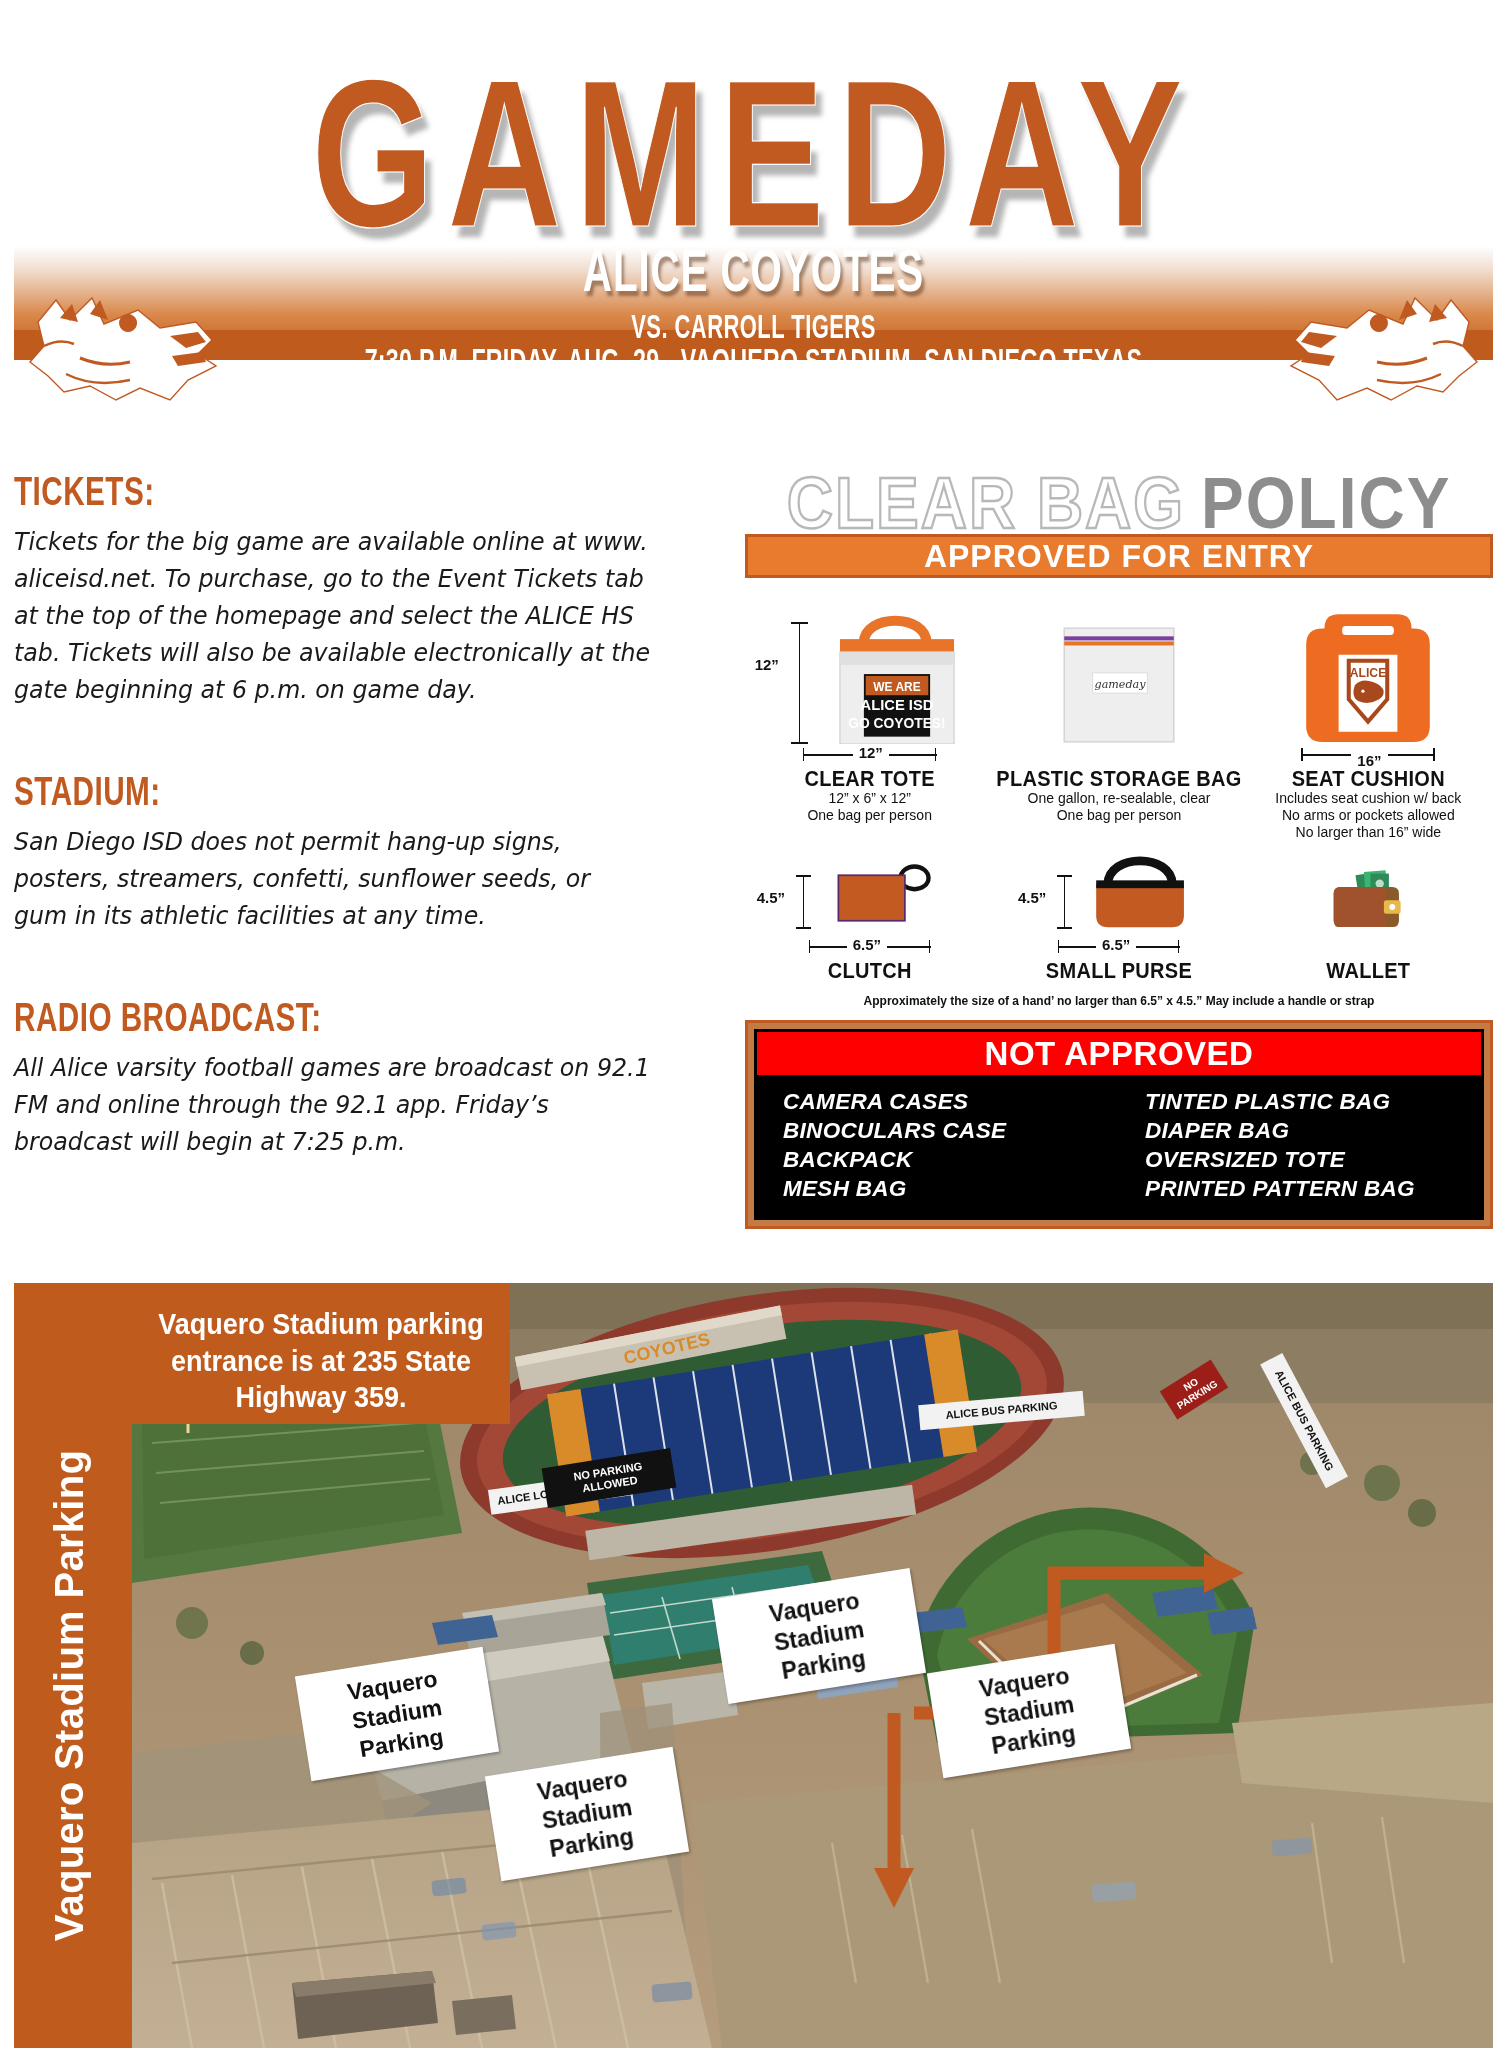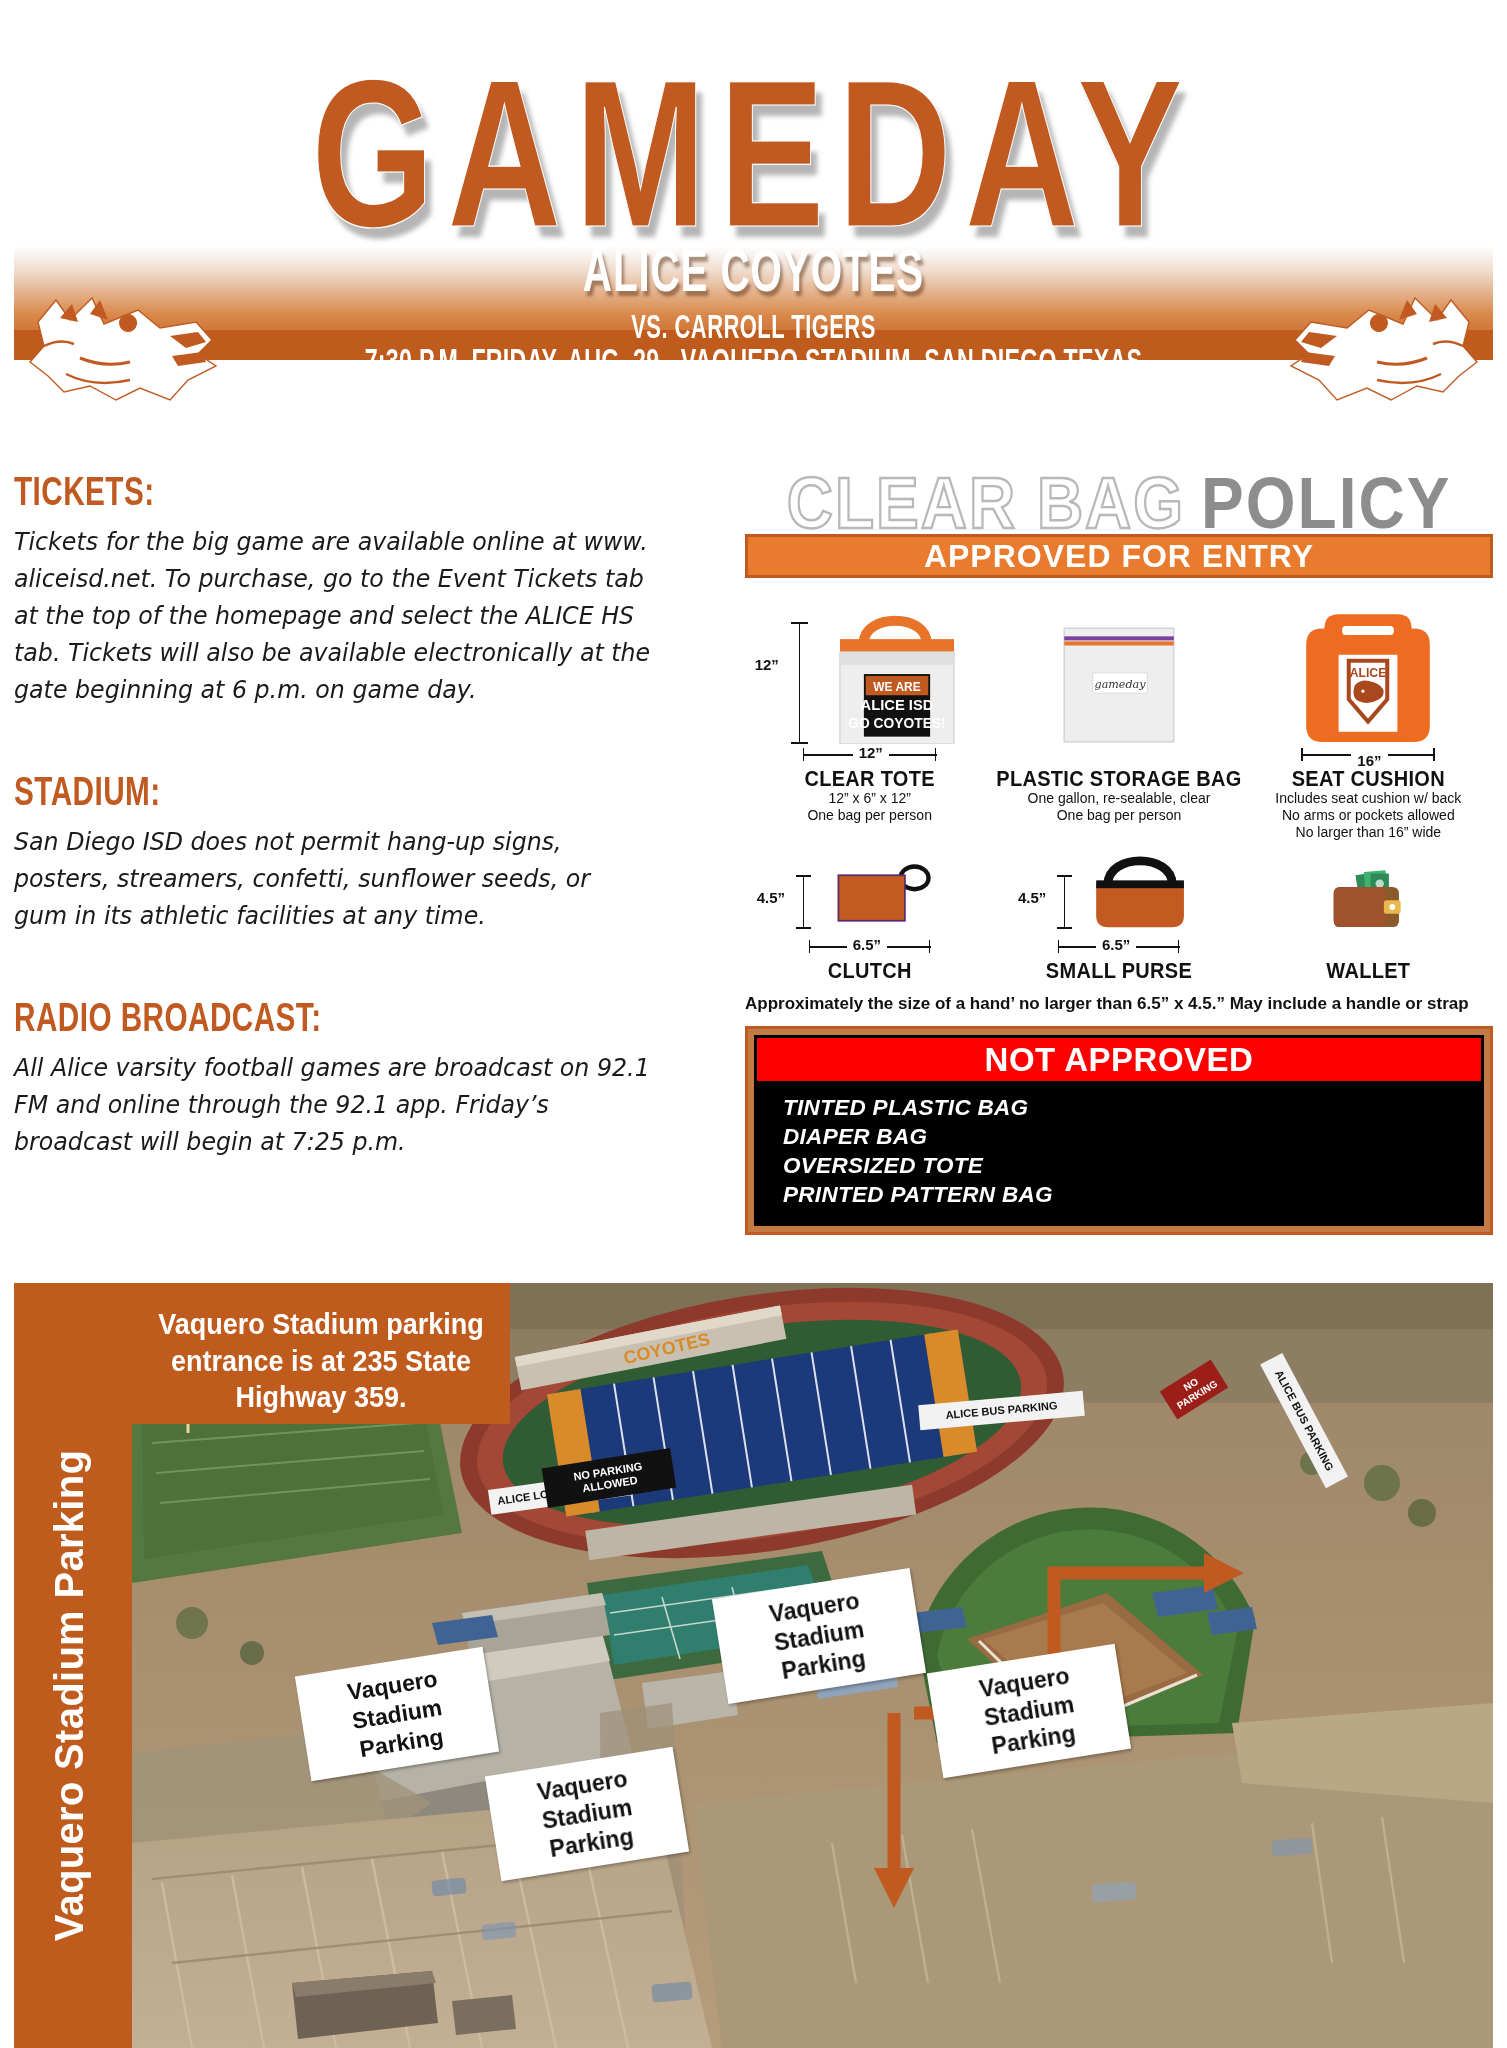--- a/index.html
+++ b/index.html
@@ -92,21 +92,21 @@
   .bag-art.small { height:85px; }
   .bag-name { font-size:20px; font-weight:bold; letter-spacing:0.3px; margin-top:3px;
               transform:scaleY(1.1); color:#111; }
   .bag-sub { font-size:14px; line-height:1.22; text-align:center; color:#111; }
 
   .dim-label { position:absolute; font-size:15px; font-weight:bold; color:#111; }
   .dim-hline { position:absolute; height:1.5px; background:#111; }
   .dim-vline { position:absolute; width:1.5px; background:#111; }
   .dim-cap { position:absolute; background:#111; }
 
-  .footnote { text-align:left; font-size:17px; font-weight:bold;
+  .footnote { text-align:center; font-size:12px; font-weight:bold;
               color:#111; margin-top:12px; }
 
   
   .na-wrap { margin-top:12px; background:#C47A45; border:3px solid #C05A21; padding:6px; }
   .na-inner { border:3px solid #000; }
   .na-bar { background:#FF0000; height:46px; display:flex; align-items:center;
             justify-content:center; border-bottom:3px solid #000; }
   .na-bar span { color:#fff; font-size:33px; font-weight:bold; letter-spacing:0.5px; }
   .na-body { background:#000; padding:10px 0 14px 0; display:flex; }
   .na-col { flex:1; padding-left:26px; }
@@ -386,20 +386,26 @@
 
   <div class="footnote">Approximately the size of a hand’ no larger than 6.5” x 4.5.” May include a handle or strap</div>
 
   <div class="na-wrap">
     <div class="na-inner">
       <div class="na-bar">
         <span>NOT APPROVED</span>
       </div>
       <div class="na-body">
         <div class="na-col">
+          <div class="na-item">CAMERA CASES</div>
+          <div class="na-item">BINOCULARS CASE</div>
+          <div class="na-item">BACKPACK</div>
+          <div class="na-item">MESH BAG</div>
+        </div>
+        <div class="na-col">
           <div class="na-item">TINTED PLASTIC BAG</div>
           <div class="na-item">DIAPER BAG</div>
           <div class="na-item">OVERSIZED TOTE</div>
           <div class="na-item">PRINTED PATTERN BAG</div>
         </div>
       </div>
     </div>
   </div>
 
 </div>

